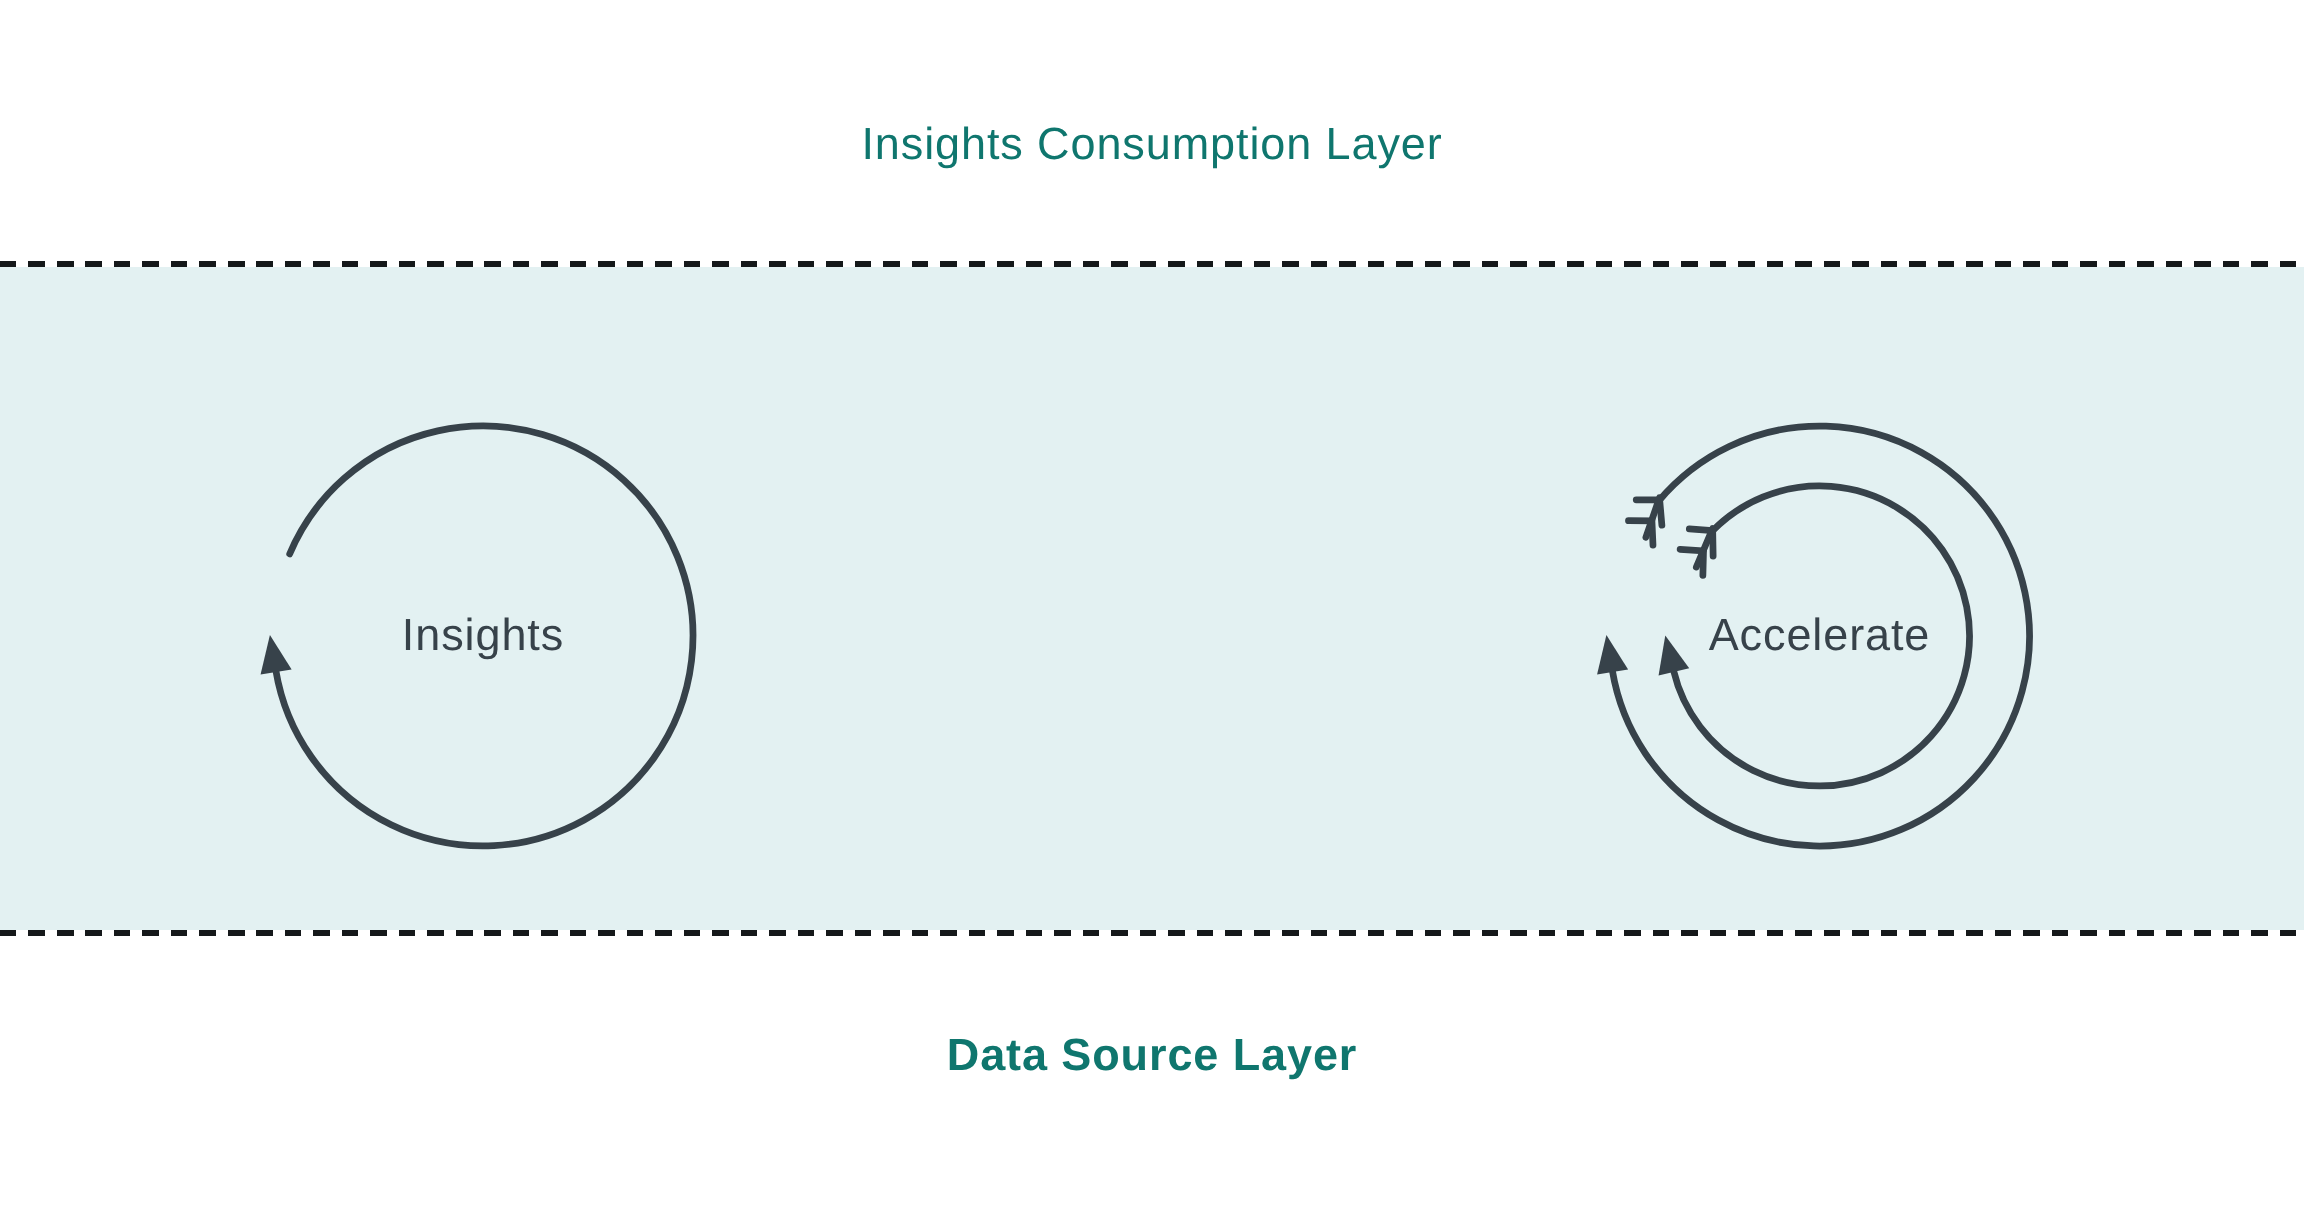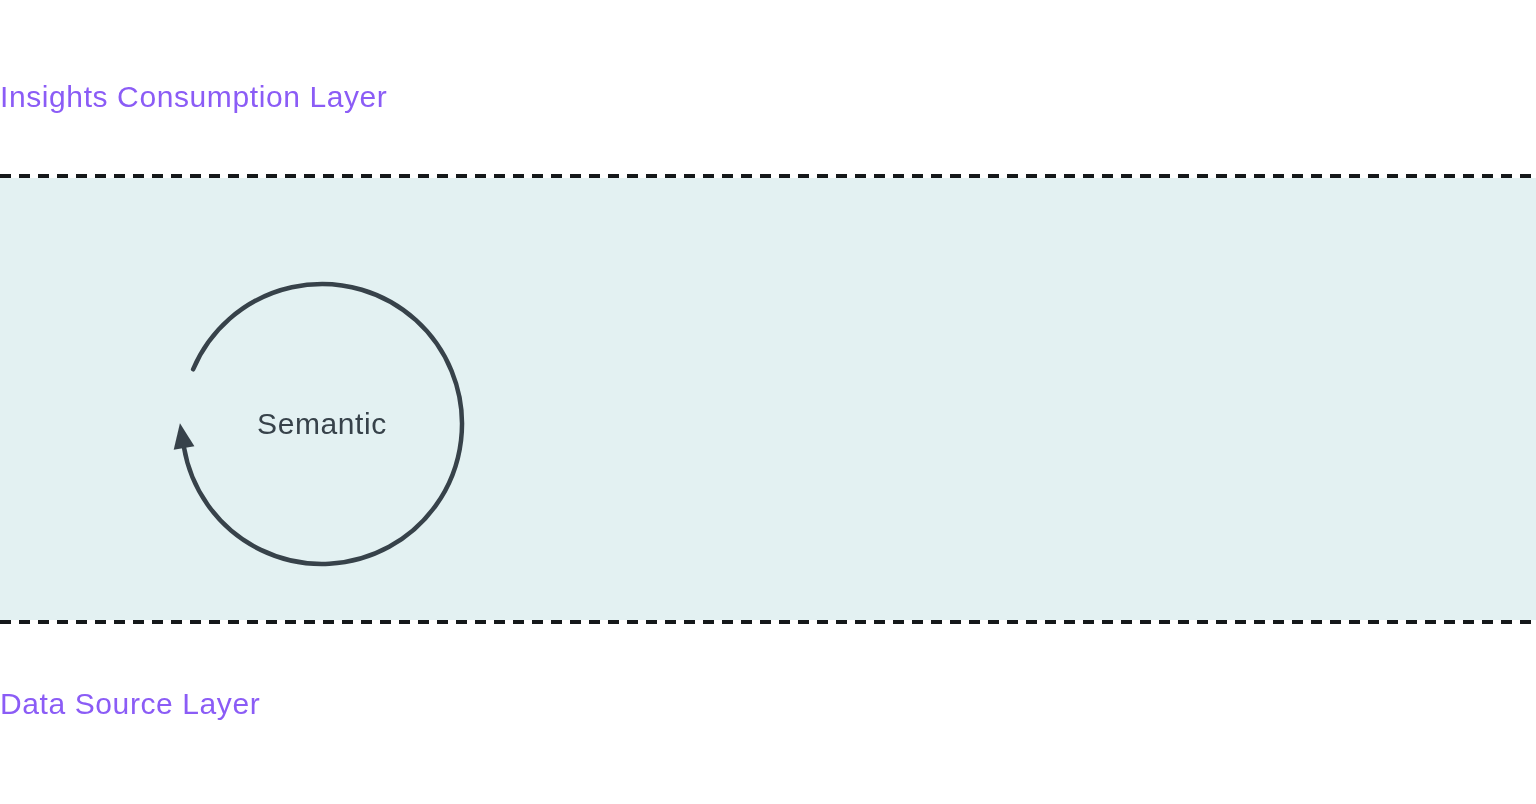--- a/index.html
+++ b/index.html
@@ -9,30 +9,30 @@
     height: 804px;
     overflow: hidden;
     background: #ffffff;
     font-family: "Liberation Sans", "DejaVu Sans", sans-serif;
     color: #37424a;
   }
   .layer-title {
     position: absolute;
     left: 0;
     width: 100%;
-    text-align: left;
+    text-align: center;
     font-size: 30px;
     line-height: 1;
     letter-spacing: 0.6px;
-    color: #8b5cf6;
+    color: #0f766e;
     white-space: nowrap;
   }
   .title-top    { top: 82px; }
   .title-band   { top: 210px; }
-  .title-bottom { top: 689px; }
+  .title-bottom { top: 689px; font-weight: bold; }
 
   .dash-sep {
     position: absolute;
     left: 0;
     width: 100%;
     height: 4px;
     background: repeating-linear-gradient(
       to right,
       #15181a 0px, #15181a 11px,
       transparent 11px, transparent 19px
@@ -93,22 +93,47 @@
   <div class="band"></div>
 
 
   <div class="cycle cycle-automate">
     <svg viewBox="0 0 300 300" aria-hidden="true">
       <path class="stroke" d="M 21.1 95.3 A 140 140 0 1 1 11.9 173"></path>
       <g transform="translate(11.9,173) rotate(-9.5)">
         <path class="head" d="M 0 -24 L -10.5 1 L 10.5 1 Z"></path>
       </g>
     </svg>
-    <span class="cycle-label">Semantic</span>
+    <span class="cycle-label">Insights</span>
   </div>
 
 
+  <div class="cycle cycle-accelerate">
+    <svg viewBox="0 0 300 300" aria-hidden="true">
+      <path class="stroke" d="M 42.8 60 A 140 140 0 1 1 11.9 173"></path>
+      <g transform="translate(11.9,173) rotate(-9.5)">
+        <path class="head" d="M 0 -24 L -10.5 1 L 10.5 1 Z"></path>
+      </g>
+      <path class="stroke" d="M 78.1 80.5 A 100 100 0 1 1 52.7 173"></path>
+      <g transform="translate(52.7,173) rotate(-13.3)">
+        <path class="head" d="M 0 -24 L -10.5 1 L 10.5 1 Z"></path>
+      </g>
+
+      <g transform="translate(42.8,60) rotate(-50)">
+        <path class="stroke" d="M 2 -1 L -24 9"></path>
+        <path class="stroke" d="M -9 -12 L 1 0 L -11 12"></path>
+        <path class="stroke" d="M -23 -7 L -13 5 L -25 16"></path>
+      </g>
+
+      <g transform="translate(78.1,80.5) rotate(-46)">
+        <path class="stroke" d="M 2 -1 L -24 9"></path>
+        <path class="stroke" d="M -9 -12 L 1 0 L -11 12"></path>
+        <path class="stroke" d="M -23 -7 L -13 5 L -25 16"></path>
+      </g>
+    </svg>
+    <span class="cycle-label">Accelerate</span>
+  </div>
 
   <div class="dash-sep dash-bottom"></div>
 
   <div class="layer-title title-bottom">Data Source Layer</div>
 
 </div>
 
 </body></html>

